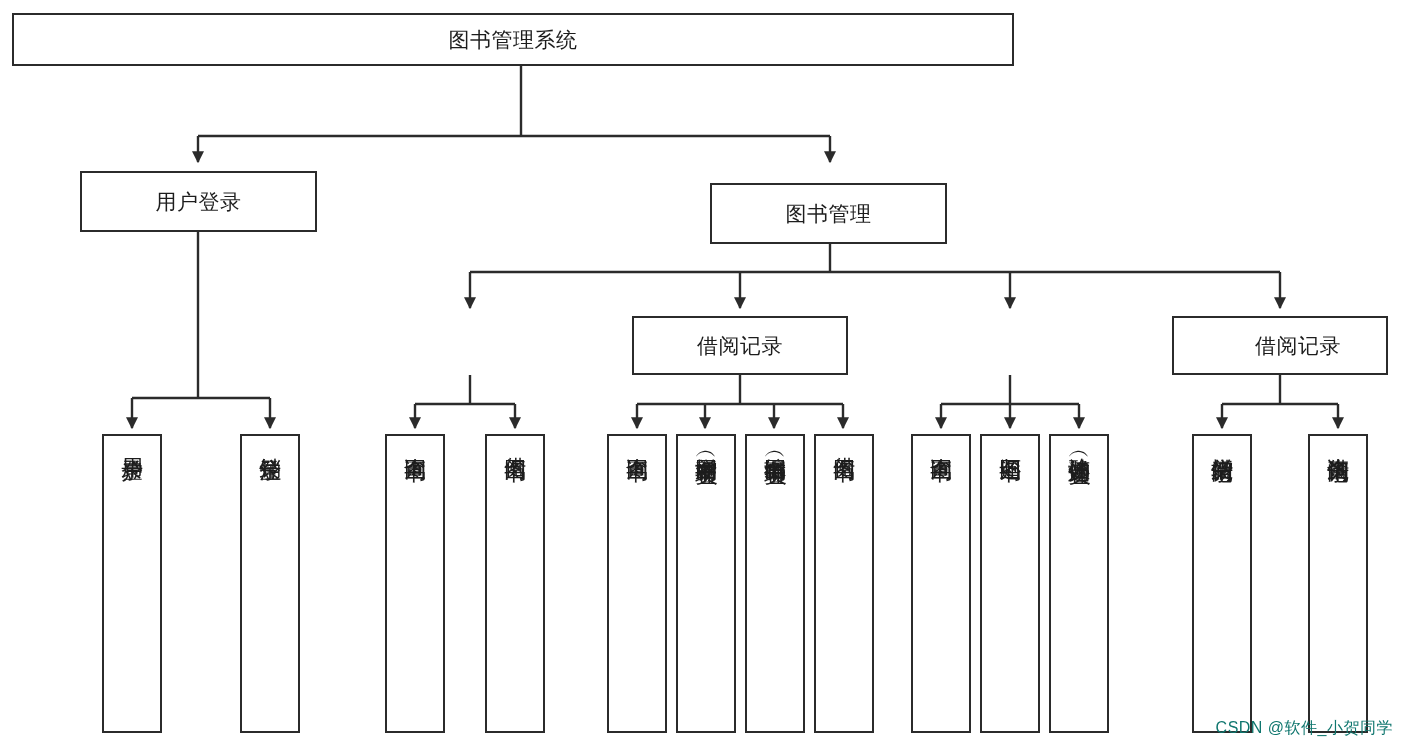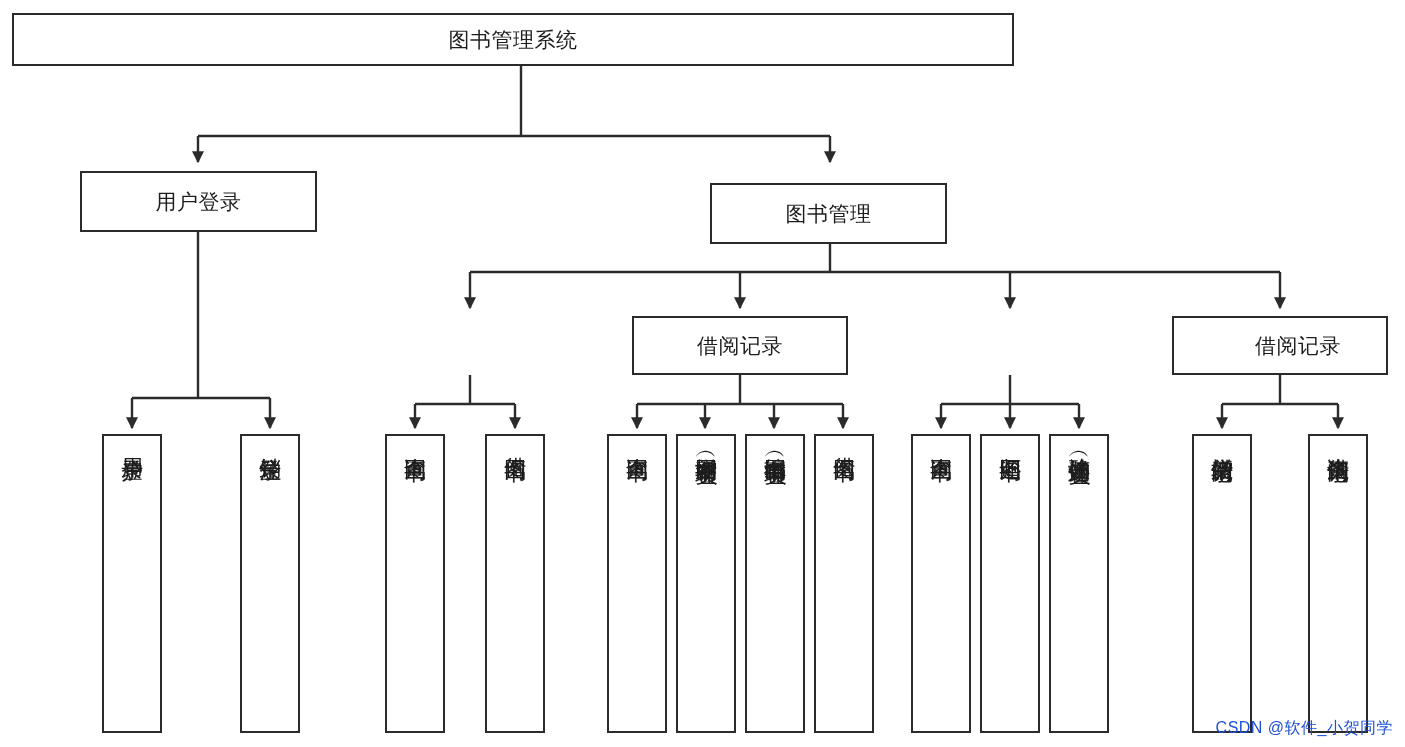--- a/index.html
+++ b/index.html
@@ -60,21 +60,21 @@
     font-size: 22px;
     line-height: 1.02;
     letter-spacing: 1px;
     white-space: nowrap;
   }
   .watermark {
     position: absolute;
     right: 12px;
     bottom: 8px;
     font-size: 16px;
-    color: #1d4ed8;
+    color: #0f766e;
     z-index: 5;
     white-space: nowrap;
     letter-spacing: 0.5px;
   }
 </style>
 </head>
 <body>
 
 <div id="canvas">
 

